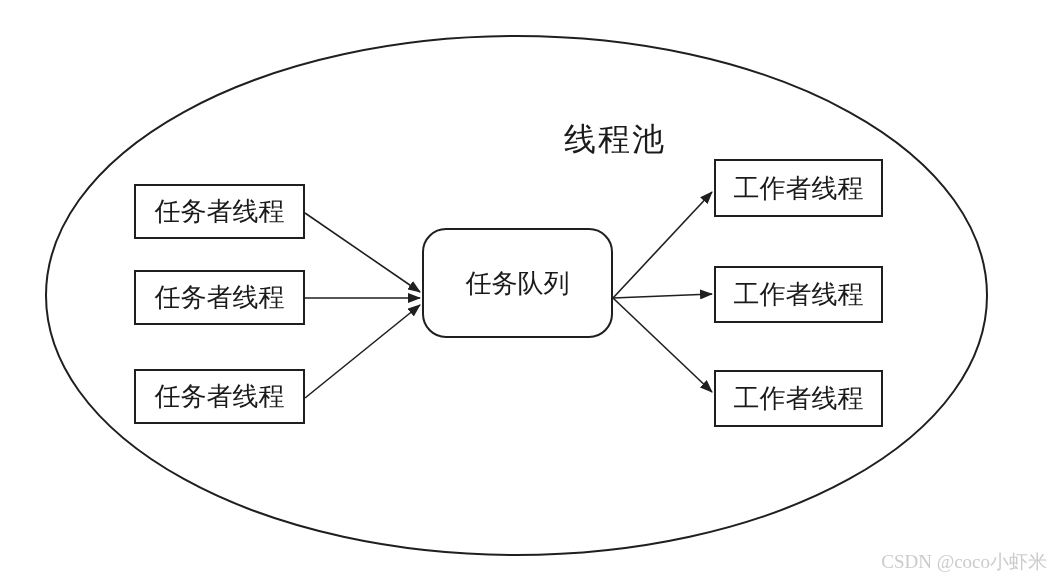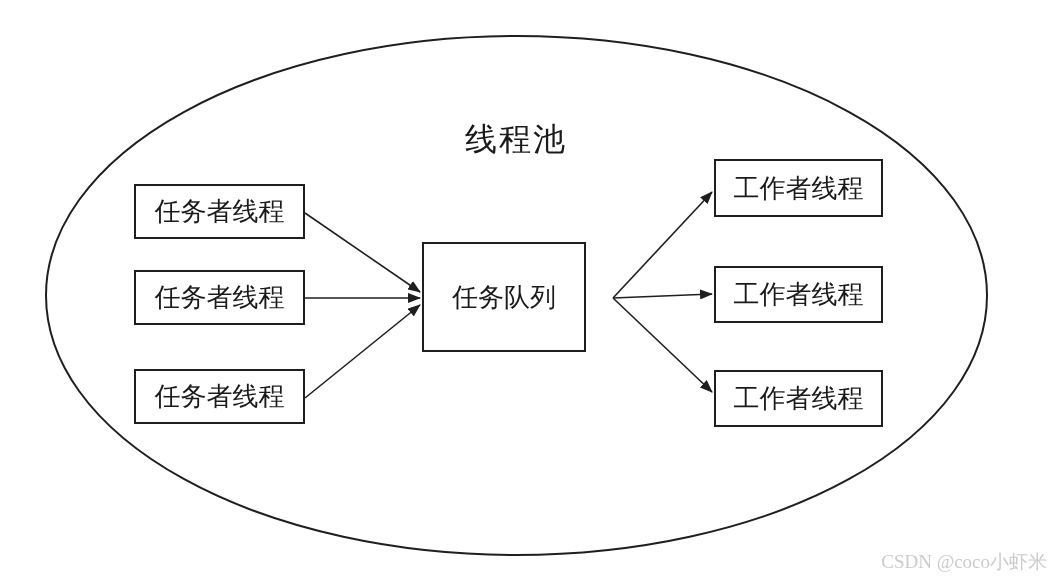--- a/index.html
+++ b/index.html
@@ -18,42 +18,42 @@
   .lines {
     position: absolute;
     left: 0;
     top: 0;
   }
   .diagram-title {
     position: absolute;
     left: 366px;
     top: 118px;
     width: 300px;
-    text-align: center;
+    text-align: right;
     font-size: 32px;
     letter-spacing: 2px;
     color: #1a1a1a;
     white-space: nowrap;
   }
   .box {
     position: absolute;
     box-sizing: border-box;
     border: 2px solid #1f1f1f;
     background: #ffffff;
     display: flex;
     align-items: center;
     justify-content: center;
     font-size: 26px;
     color: #1a1a1a;
     white-space: nowrap;
   }
   .box-l1 { left: 134px; top: 184px; width: 171px; height: 55px; }
   .box-l2 { left: 134px; top: 270px; width: 171px; height: 55px; }
   .box-l3 { left: 134px; top: 369px; width: 171px; height: 55px; }
-  .box-q  { left: 422px; top: 242px; width: 164px; height: 110px; }
+  .box-q  { left: 422px; top: 228px; width: 191px; height: 110px; border-radius: 24px; }
   .box-r1 { left: 714px; top: 159px; width: 169px; height: 58px; }
   .box-r2 { left: 714px; top: 266px; width: 169px; height: 57px; }
   .box-r3 { left: 714px; top: 370px; width: 169px; height: 57px; }
   .watermark {
     position: absolute;
     right: 7px;
     bottom: 9px;
     font-family: Liberation Serif, serif;
     font-size: 19px;
     color: #cbcbcb;

